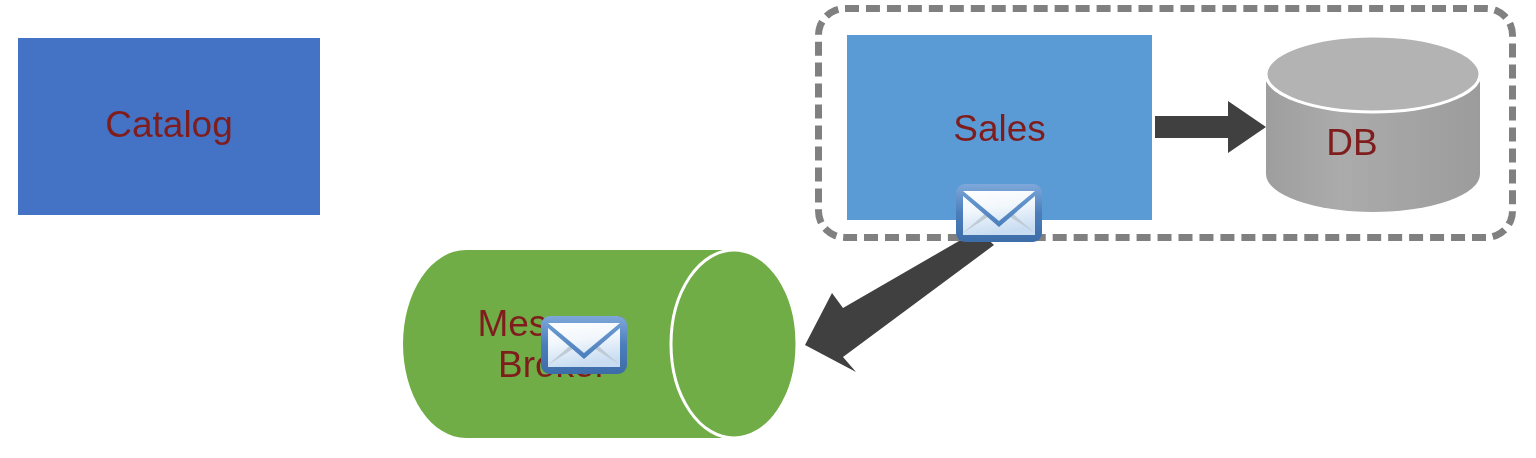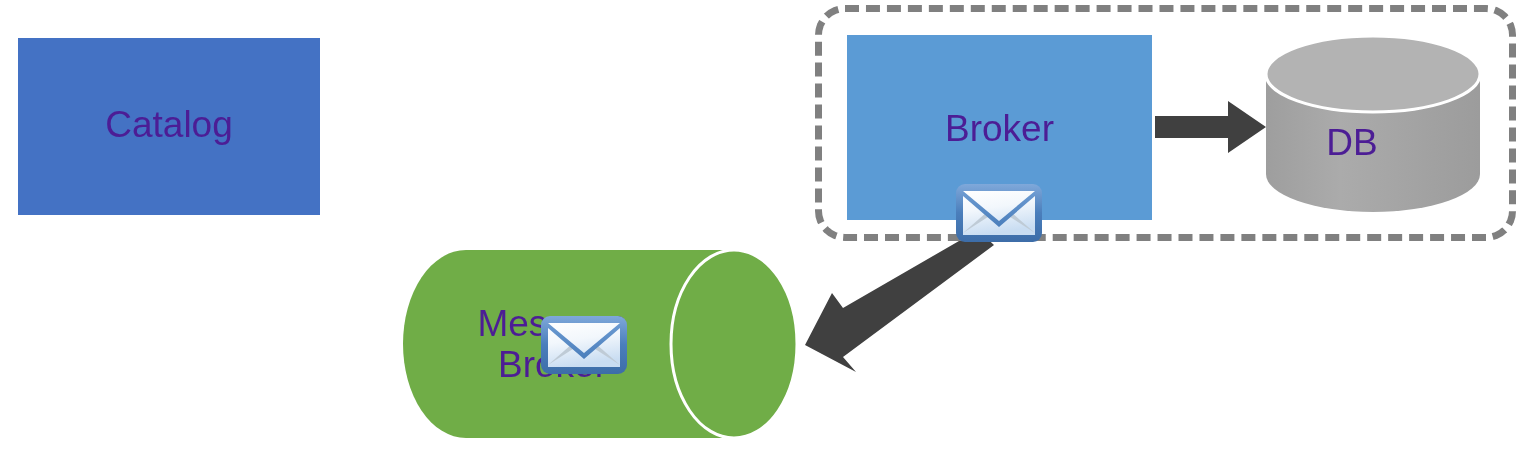--- a/index.html
+++ b/index.html
@@ -16,21 +16,21 @@
   }
   #diagram-canvas {
     position: absolute;
     left: 0;
     top: 0;
     width: 1536px;
     height: 458px;
   }
   .node-label {
     position: absolute;
-    color: #4c1d95;
+    color: #7f1d1d;
     font-family: "Liberation Sans", sans-serif;
     font-weight: 400;
     text-align: center;
     line-height: 1.12;
     pointer-events: none;
     white-space: pre-line;
   }
   
   #catalog-node {
     position: absolute;
@@ -147,21 +147,21 @@
     <path d="M 978 230 L 994 245 L 843 357 L 856 372 L 805 345 L 832 293 L 843 308 Z" fill="#404040"></path>
   </g>
 </svg>
 
 <div id="catalog-node"></div>
 <div id="catalog-label" class="node-label">Catalog</div>
 
 <div id="service-boundary"></div>
 
 <div id="sales-node"></div>
-<div id="sales-label" class="node-label">Broker</div>
+<div id="sales-label" class="node-label">Sales</div>
 
 <div id="db-label" class="node-label">DB</div>
 
 <div id="broker-label" class="node-label">Message
 Broker</div>
 
 <svg id="sales-envelope-icon" class="envelope-icon" viewBox="0 0 90 62" xmlns="http://www.w3.org/2000/svg">
   <rect x="2" y="2" width="86" height="58" rx="9" ry="9" fill="url(#envBorderGrad)"></rect>
   <rect x="9" y="9" width="72" height="44" fill="url(#envBodyGrad)"></rect>
   <path d="M 9 51 L 33 30 L 37 33 Z" fill="#BFCBD6"></path>

